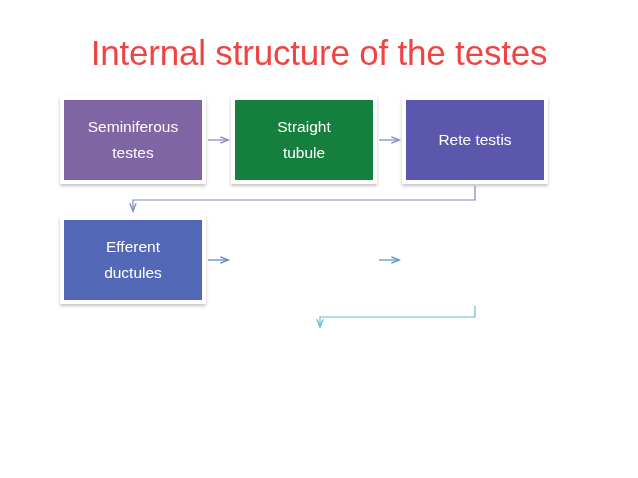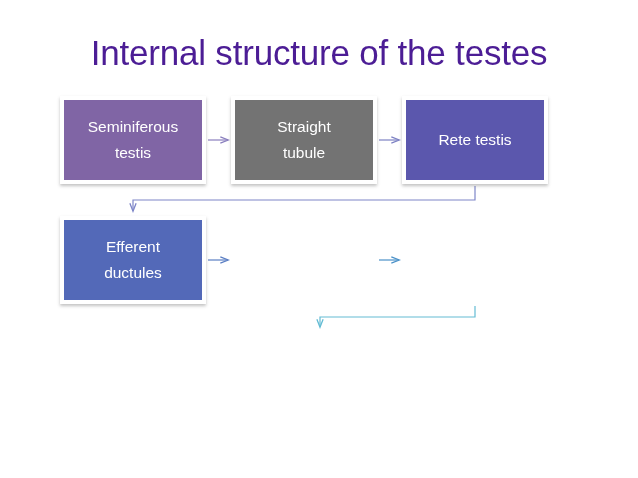--- a/index.html
+++ b/index.html
@@ -25,21 +25,21 @@
 
   
   #title {
     position: absolute;
     left: 0;
     top: 32px;
     width: 638px;
     text-align: center;
     font-size: 35px;
     line-height: 42px;
-    color: #4c1d95;
+    color: #ef4444;
     font-weight: 400;
     letter-spacing: -0.2px;
     white-space: nowrap;
   }
 
   
   .node {
     position: absolute;
     box-sizing: border-box;
     border: 4px solid #ffffff;
@@ -54,21 +54,21 @@
     padding: 2px 6px;
   }
   .node .label {
     display: block;
     width: 100%;
     white-space: pre-line;
   }
 
   
   #node-seminiferous-tubule { left: 60px;  top: 96px;  width: 146px; height: 88px; background: #8065A5; }
-  #node-straight-tubule     { left: 231px; top: 96px;  width: 146px; height: 88px; background: #737373; }
+  #node-straight-tubule     { left: 231px; top: 96px;  width: 146px; height: 88px; background: #15803d; }
   #node-rete-testis         { left: 402px; top: 96px;  width: 146px; height: 88px; background: #5B57AD; }
 
   
   #node-efferent-ductules   { left: 60px;  top: 216px; width: 146px; height: 88px; background: #5369B8; }
   #node-epindidymis         { left: 231px; top: 216px; width: 146px; height: 88px; background: #4777BE; }
   #node-ductus-deferens     { left: 402px; top: 216px; width: 146px; height: 88px; background: #3D8CC0; }
 
   
   #node-ejaculatory-duct    { left: 60px;  top: 330px; width: 523px; height: 90px; background: #43AAC5; }
 
@@ -116,21 +116,21 @@
     <path d="M475,186 L475,200 L133,200 L133,211" fill="none" stroke="#7E86C8" stroke-width="1.2" marker-end="url(#ah-purple3)"></path>
 
     <line x1="208" y1="260" x2="228" y2="260" stroke="#5B7FC4" stroke-width="1.2" marker-end="url(#ah-blue1)"></line>
     <line x1="379" y1="260" x2="399" y2="260" stroke="#4B92C9" stroke-width="1.2" marker-end="url(#ah-blue2)"></line>
 
     <path d="M475,306 L475,317 L320,317 L320,327" fill="none" stroke="#64BCD4" stroke-width="1.2" marker-end="url(#ah-teal1)"></path>
   </svg>
 
   <div class="node" id="node-seminiferous-tubule">
     <span class="label">Seminiferous
-testis</span>
+testes</span>
   </div>
 
   <div class="node" id="node-straight-tubule">
     <span class="label">Straight
 tubule</span>
   </div>
 
   <div class="node" id="node-rete-testis">
     <span class="label">Rete testis</span>
   </div>

